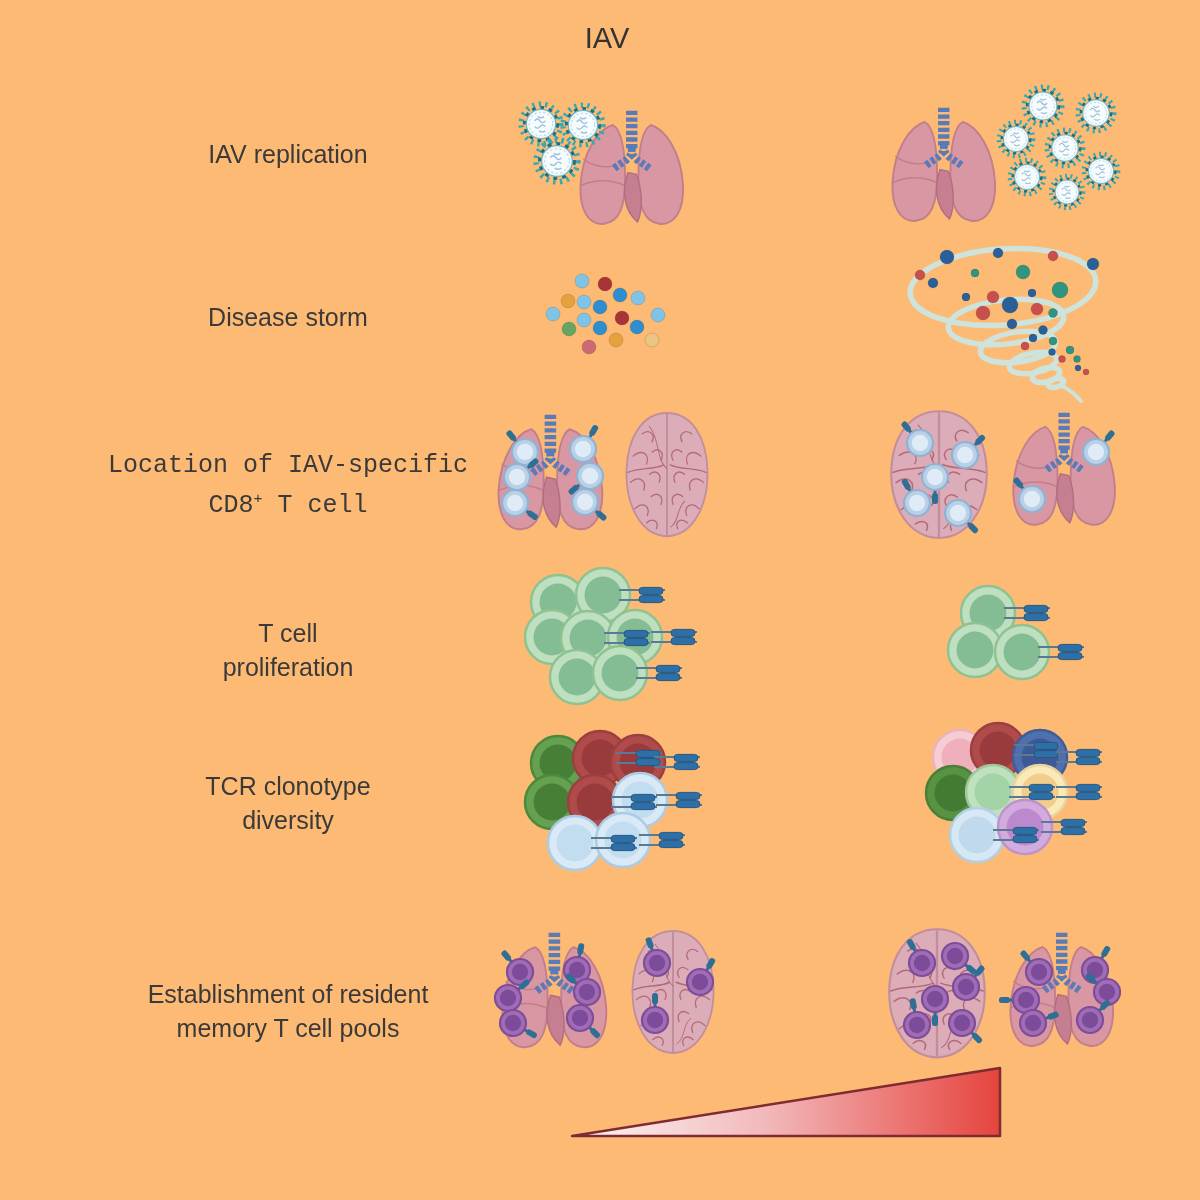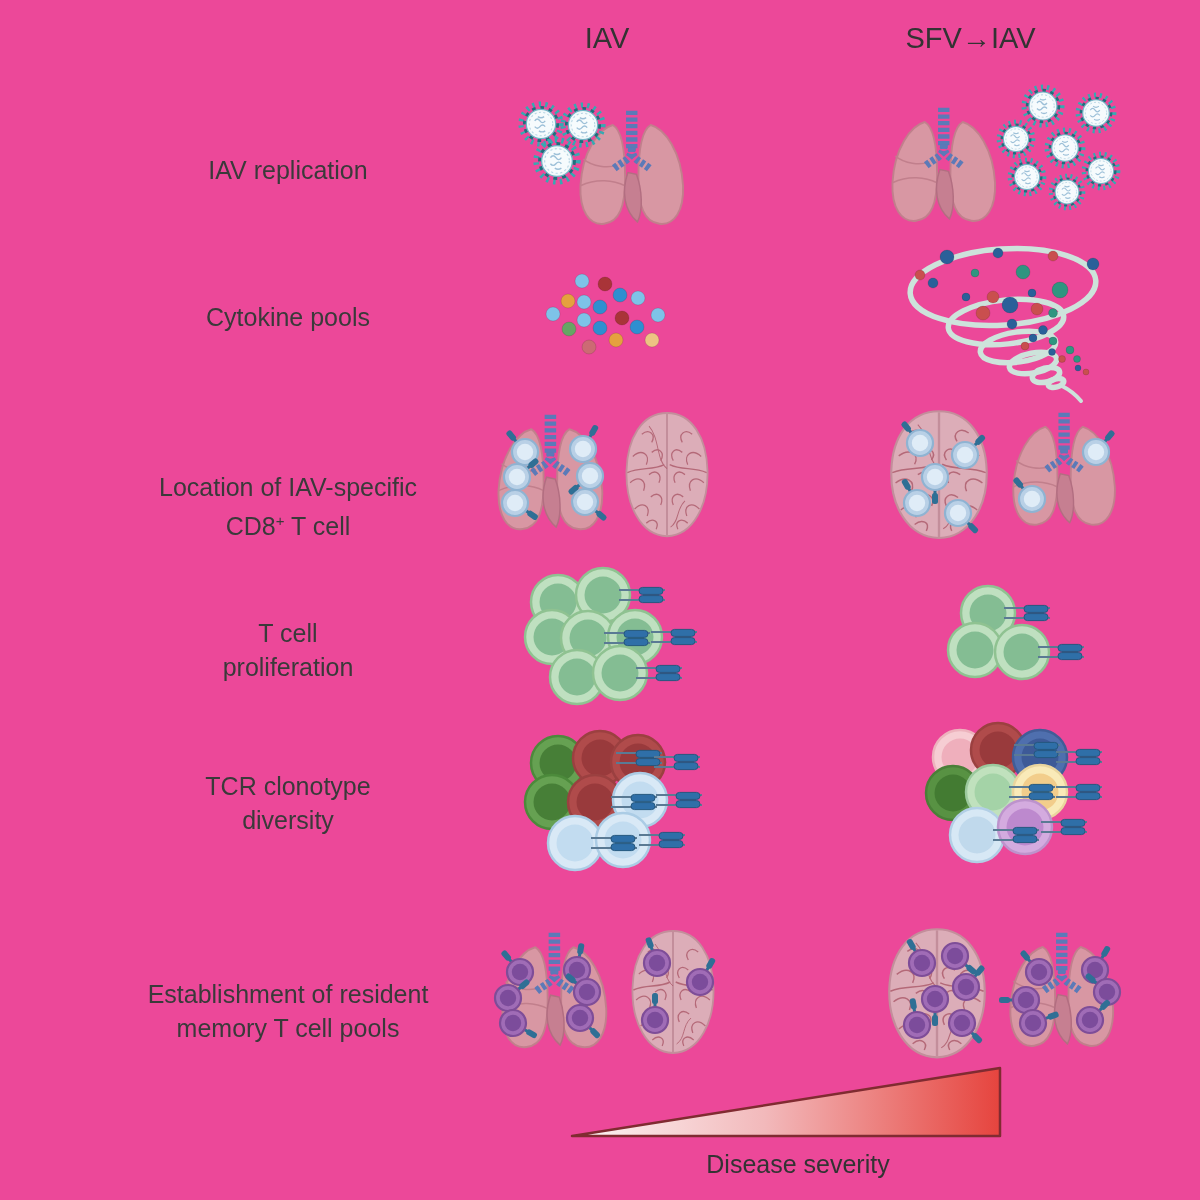--- a/index.html
+++ b/index.html
@@ -1,16 +1,16 @@
 <!DOCTYPE html>
 <html><head>
 <meta charset="utf-8">
 <style>
   html,body{margin:0;padding:0;background:#ffffff;}
-  #page{position:relative;width:1200px;height:1200px;background:#ec4899;overflow:hidden;
+  #page{position:relative;width:1200px;height:1200px;background:#fdba74;overflow:hidden;
         font-family:"Liberation Sans","DejaVu Sans",sans-serif;color:#3b3b3b;}
   #fig{position:absolute;left:0;top:0;}
   .col-header{position:absolute;top:22px;font-size:29px;text-align:center;color:#333;}
   #hdr-left{left:537px;width:140px;}
   #hdr-right{left:878px;width:185px;}
   .row-label{position:absolute;left:98px;width:380px;text-align:center;
              font-size:25px;line-height:34px;color:#3a3a3a;}
   .row-label sup{font-size:15px;}
   #severity-label{position:absolute;left:648px;top:1150px;width:300px;text-align:center;
                   font-size:25px;color:#333;}
@@ -703,25 +703,23 @@
           </g>
           <circle cx="1090" cy="1020" r="13" fill="#a06cb6" stroke="#7e4d98" stroke-width="2.2"></circle>
           <circle cx="1090" cy="1020" r="8.2" fill="#7c4c9b"></circle>
         </g>
       </g>
 
     <polygon id="severity-triangle" points="572,1136 1000,1136 1000,1068" fill="url(#sevGrad)" stroke="#802b31" stroke-width="2.5" stroke-linejoin="round"></polygon>
   </svg>
 
   <div id="hdr-left" class="col-header">IAV</div>
-  <div id="hdr-right" class="col-header">SFV→IAV</div>
 
   <div id="row-labels">
-      <div class="row-label" style="top: 153px;">IAV replication</div>
-      <div class="row-label" style="top: 300px;">Cytokine pools</div>
-      <div class="row-label" style="top: 470px;">Location of IAV-specific<br>CD8<sup>+</sup> T cell</div>
+      <div class="row-label" style="top: 137px;">IAV replication</div>
+      <div class="row-label" style="top: 300px;">Disease storm</div>
+      <div class="row-label" style="top: 449px; font-family: Liberation Mono, monospace;">Location of IAV-specific<br>CD8<sup>+</sup> T cell</div>
       <div class="row-label" style="top: 616px;">T cell<br>proliferation</div>
       <div class="row-label" style="top: 769px; text-align: center;">TCR clonotype<br>diversity</div>
       <div class="row-label" style="top: 977px;">Establishment of resident<br>memory T cell pools</div>
     </div>
 
-  <div id="severity-label">Disease severity</div>
 </div>
 
 </body></html>

